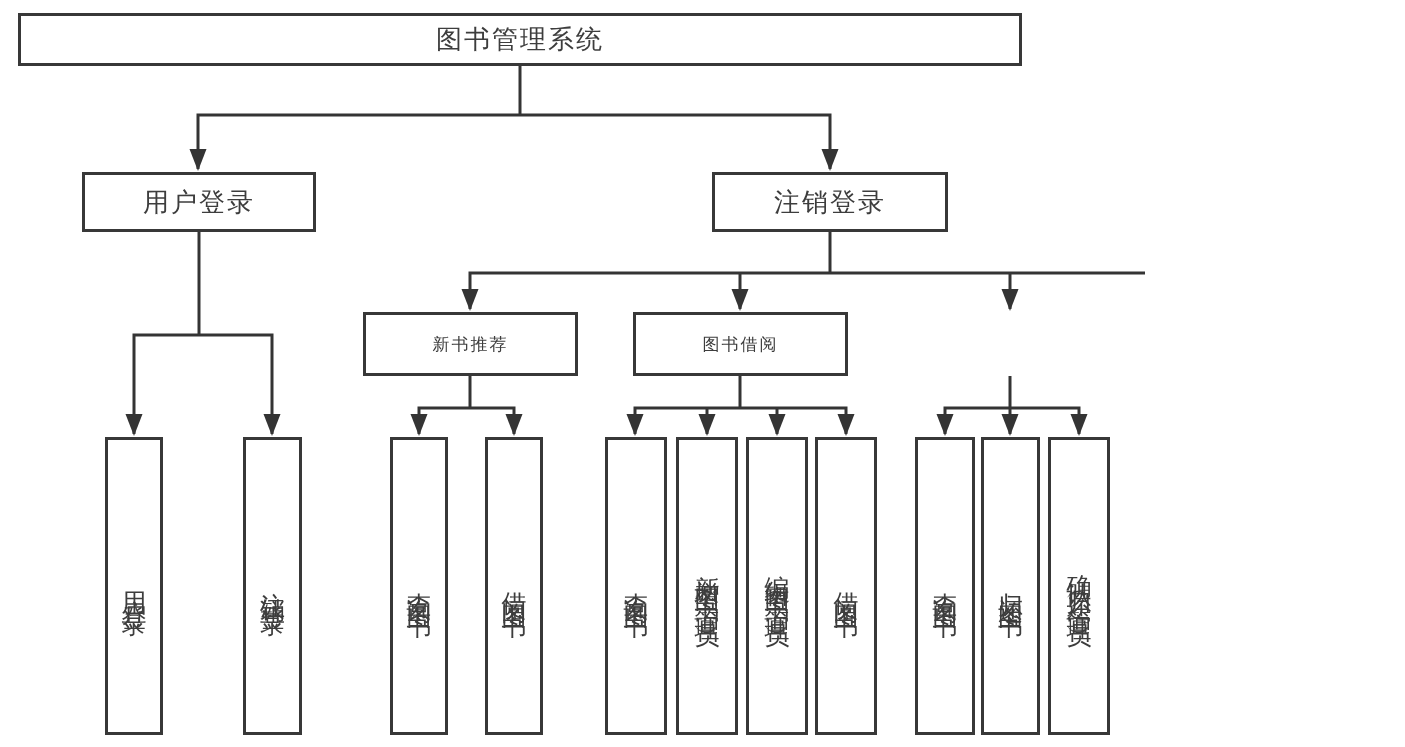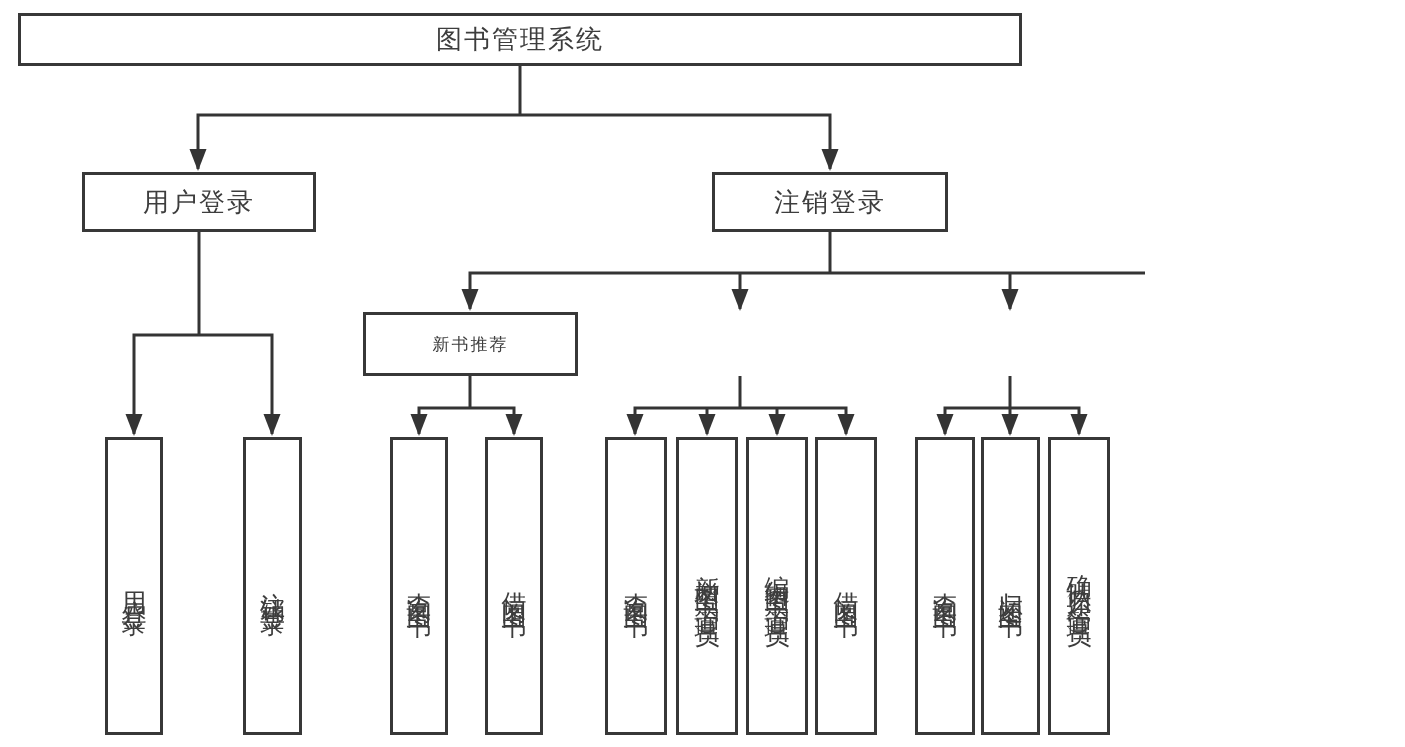--- a/index.html
+++ b/index.html
@@ -149,20 +149,23 @@
   <div class="node h-node b-l2a">
     <span>用户登录</span>
   </div>
   <div class="node h-node b-l2b">
     <span>注销登录</span>
   </div>
 
   <div class="node h-node l3 b-l3a">
     <span>新书推荐</span>
   </div>
+  <div class="node h-node l3 b-l3b">
+    <span>图书借阅</span>
+  </div>
 
   <div class="node v-node leaf lf1">
     <span>用户登录</span>
   </div>
   <div class="node v-node leaf lf2">
     <span>注销登录</span>
   </div>
 
   <div class="node v-node leaf lf3">
     <span>查询图书</span>

